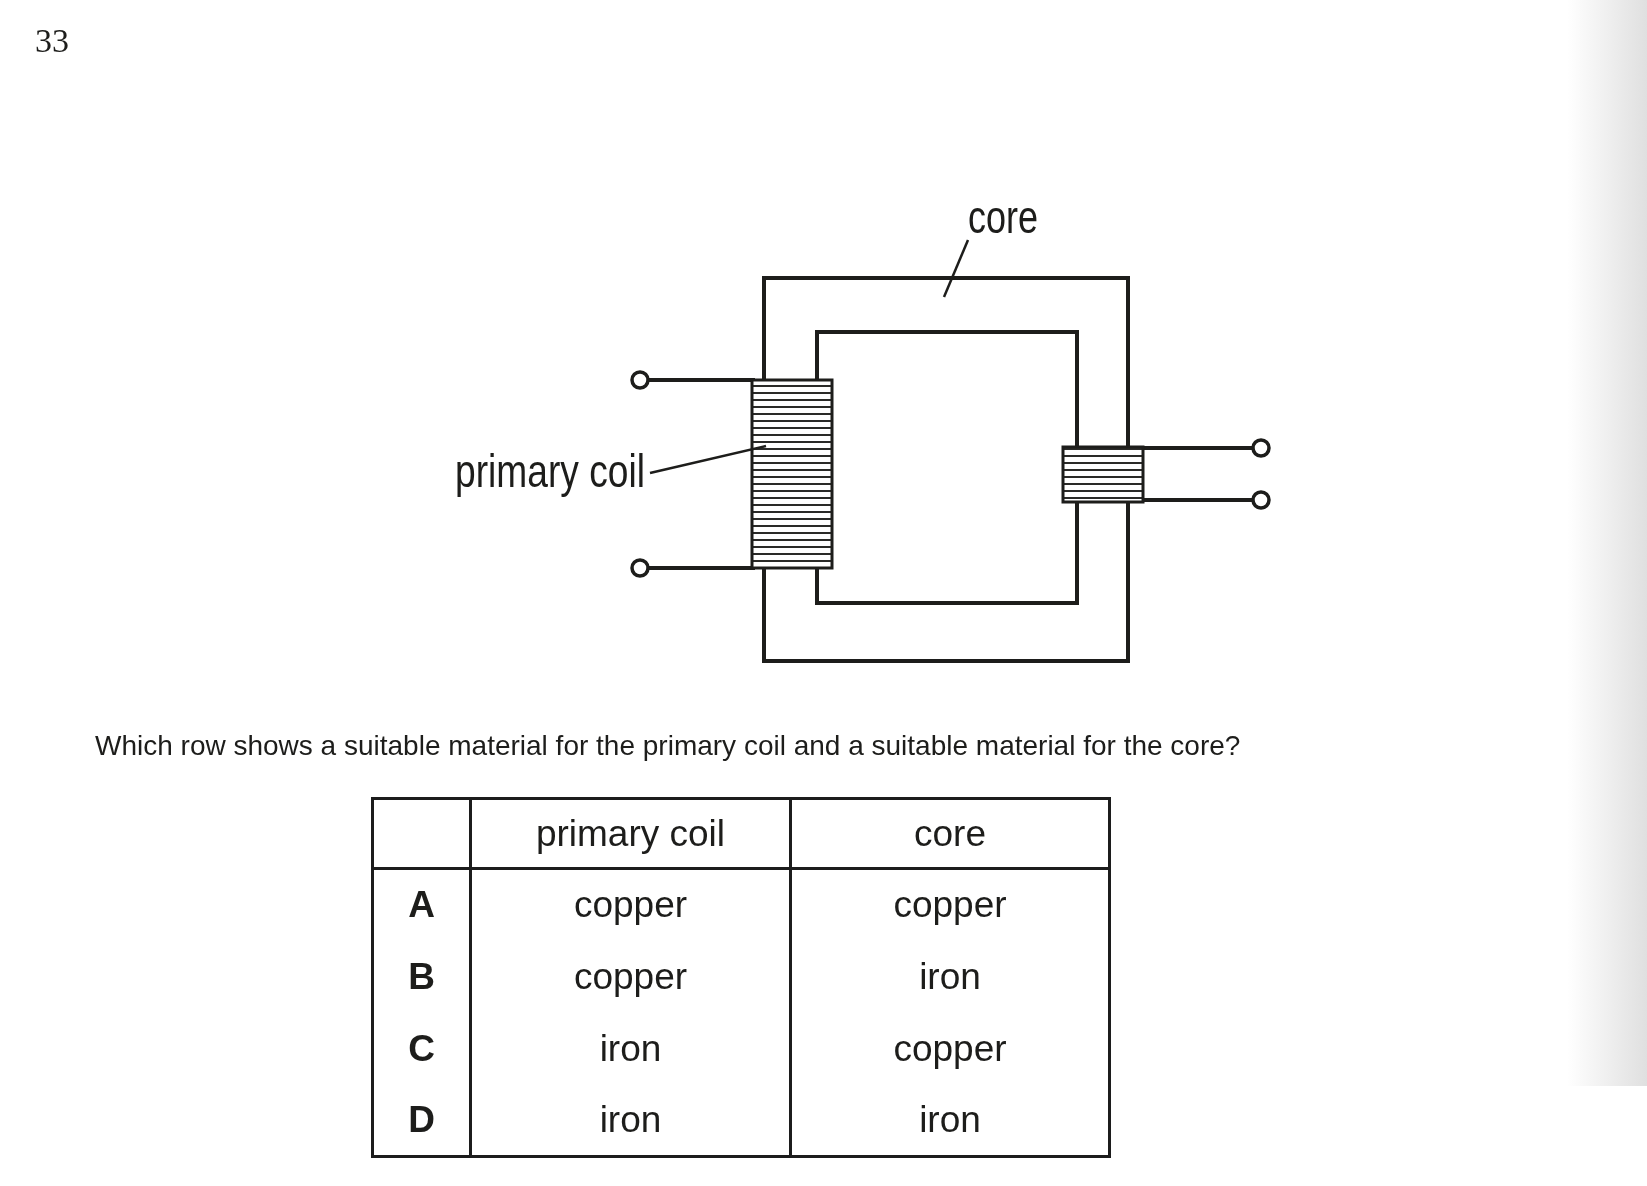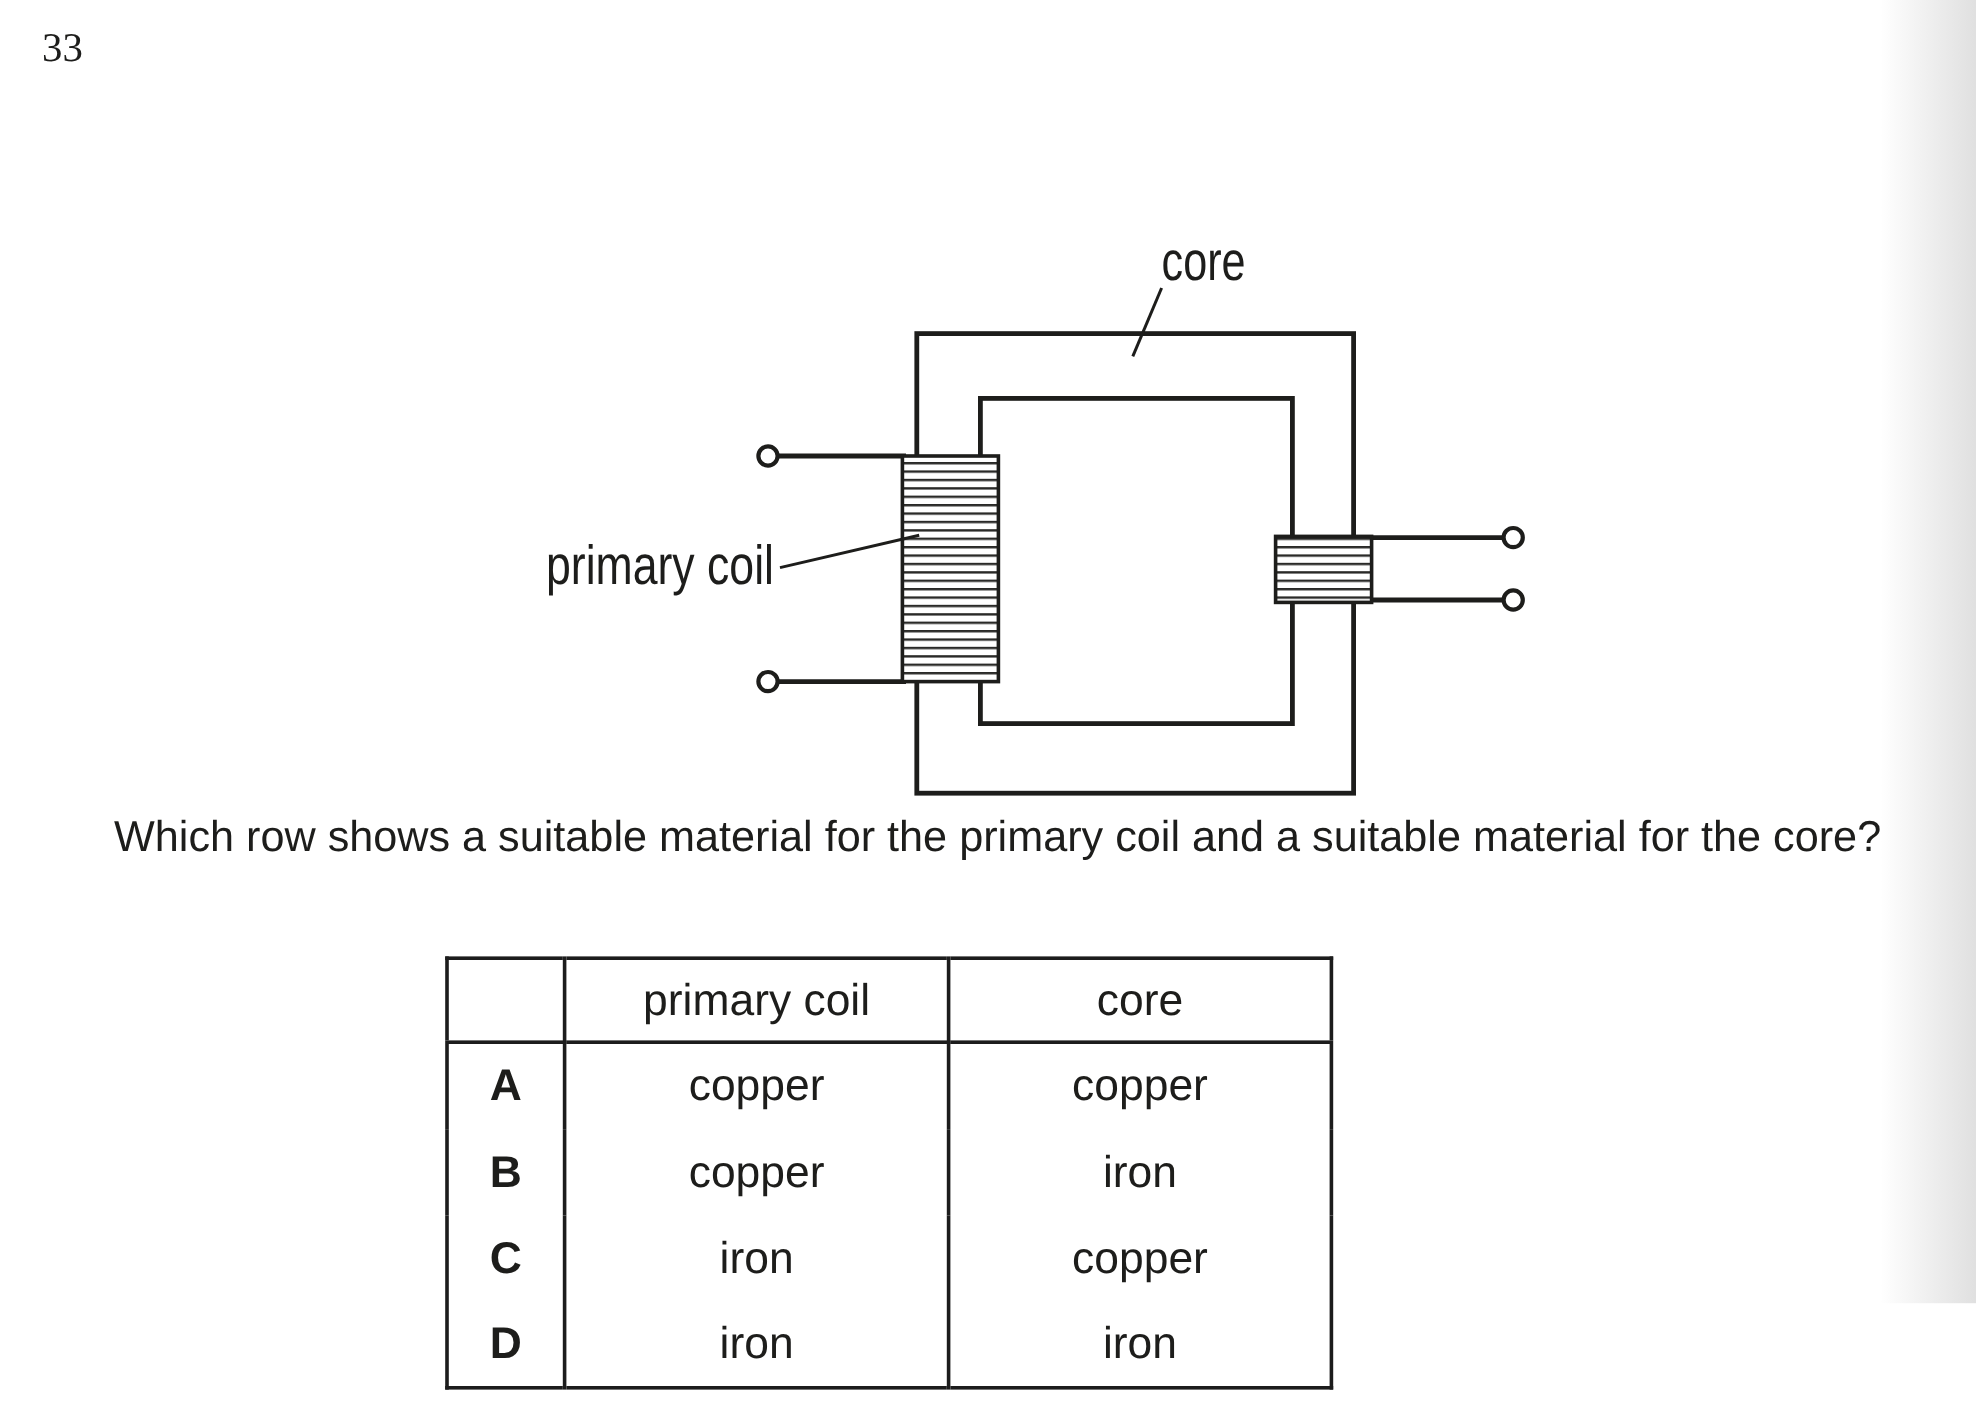--- a/index.html
+++ b/index.html
@@ -48,22 +48,22 @@
     flex: 0 0 68px;
   }
   .q-text {
     font-size: 36px;
   }
 
   
   .q-prompt {
     position: absolute;
     left: 95px;
-    top: 676px;
-    font-size: 36px;
+    top: 725px;
+    font-size: 28px;
     line-height: 42px;
     white-space: nowrap;
   }
 
   
   .diagram {
     position: absolute;
     left: 420px;
     top: 190px;
   }

